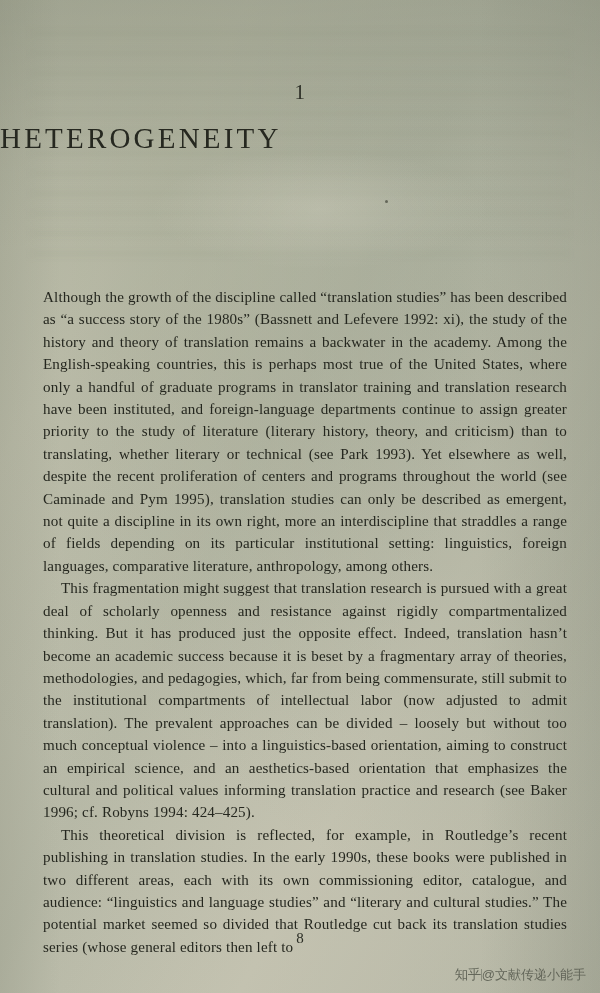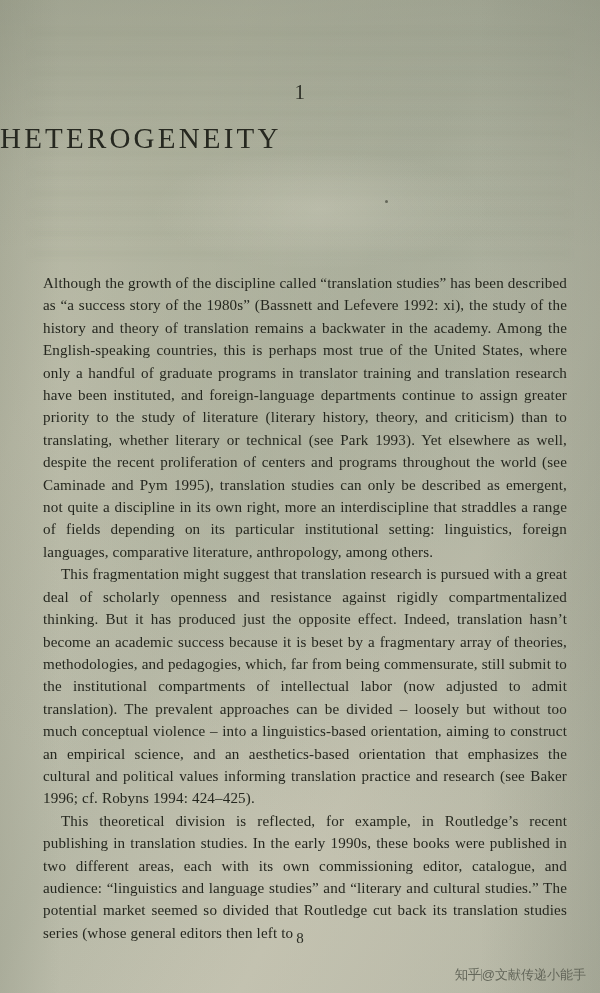--- a/index.html
+++ b/index.html
@@ -84,21 +84,21 @@
     top: 200px;
     left: 385px;
     width: 3px;
     height: 3px;
     border-radius: 50%;
     background: #4a4c40;
     opacity: 0.75;
   }
   .body-text {
     position: absolute;
-    top: 272px;
+    top: 286px;
     left: 43px;
     width: 524px;
     font-size: 15.1px;
     line-height: 22.4px;
     color: #25271f;
     text-align: justify;
     text-justify: inter-word;
     letter-spacing: 0.15px;
   }
   .body-text p {

